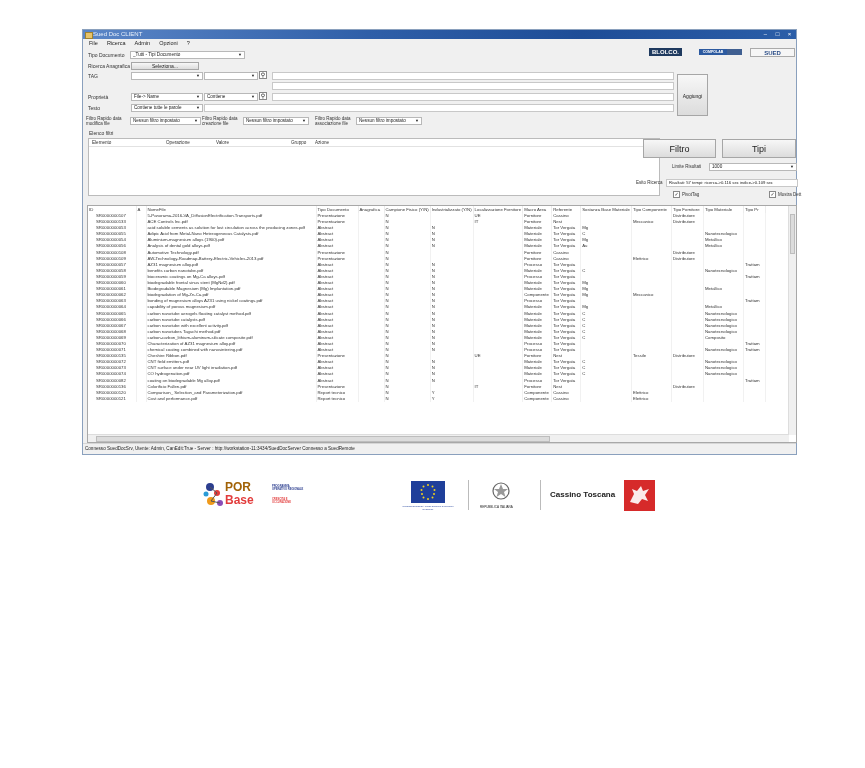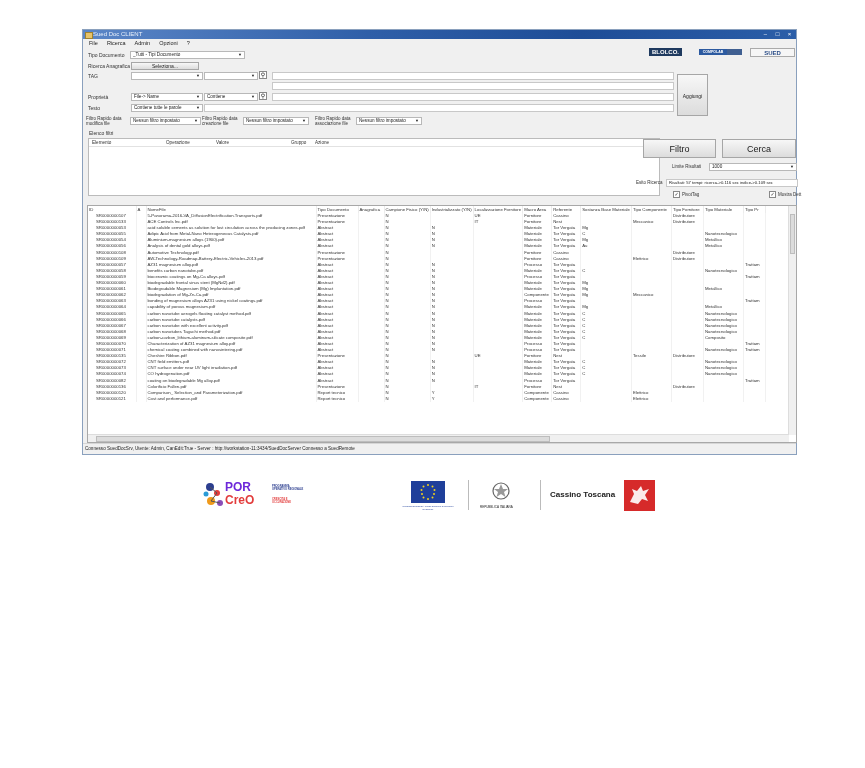--- a/index.html
+++ b/index.html
@@ -124,21 +124,21 @@
     <div class="hdr">
       <span style="left:3px;">Elemento</span>
       <span style="left:77px;">Operazione</span>
       <span style="left:127px;">Valore</span>
       <span style="left:202px;">Gruppo</span>
       <span style="left:226px;">Azione</span>
     </div>
   </div>
 
   <div class="btn" style="left:560px;top:109px;width:73px;height:19px;line-height:18px;font-size:9px;">Filtro</div>
-  <div class="btn" style="left:639px;top:109px;width:74px;height:19px;line-height:18px;font-size:9px;">Cerca</div>
+  <div class="btn" style="left:639px;top:109px;width:74px;height:19px;line-height:18px;font-size:9px;">Tipi</div>
   <span class="lbl" style="left:589px;top:134px;font-size:4.5px;">Limite Risultati</span>
   <div class="combo" style="left:626px;top:133px;width:84px;">
     <span>1000</span>
     <span class="arr">▼</span>
   </div>
   <span class="lbl" style="left:553px;top:150px;font-size:4.5px;">Esito Ricerca</span>
   <div class="textbox" style="left:583px;top:149px;width:128px;font-size:4.2px;line-height:6px;padding-left:2px;white-space:nowrap;overflow:hidden;">Risultati: 57 tempi: ricerca-&gt;0.116 sec indice-&gt;0.109 sec</div>
   <span class="lbl" style="left:590px;top:161px;font-size:4.5px;">
     <span class="chk">✓</span><span>PivotTag</span>
   </span>
@@ -729,22 +729,22 @@
   <svg width="100" height="32" viewBox="0 0 100 32" style="position:absolute;left:2px;top:3px;">
     <circle cx="8" cy="8" r="4" fill="#2c3e8f"></circle>
       <circle cx="15" cy="14" r="3" fill="#e23c3c"></circle>
       <circle cx="9" cy="22" r="4" fill="#f09a1a"></circle>
       <circle cx="18" cy="24" r="3" fill="#8a4db8"></circle>
       <circle cx="4" cy="15" r="2.5" fill="#2b9bd6"></circle>
     <line x1="8" y1="8" x2="15" y2="14" stroke="#555" stroke-width="1"></line>
       <line x1="15" y1="14" x2="9" y2="22" stroke="#555" stroke-width="1"></line>
       <line x1="9" y1="22" x2="18" y2="24" stroke="#555" stroke-width="1"></line>
   </svg>
-  <span style="position:absolute;left:25px;top:4px;font-weight:bold;font-size:12px;color:#6d28d9;">POR</span>
-  <span style="position:absolute;left:25px;top:17px;font-weight:bold;font-size:12px;color:#e23c3c;">CreO</span>
+  <span style="position:absolute;left:25px;top:4px;font-weight:bold;font-size:12px;color:#a16207;">POR</span>
+  <span style="position:absolute;left:25px;top:17px;font-weight:bold;font-size:12px;color:#e23c3c;">Base</span>
   <span style="position:absolute;left:72px;top:9px;font-size:2.6px;color:#2c3e8f;width:32px;white-space:normal;line-height:3px;font-weight:bold;">PROGRAMMA OPERATIVO REGIONALE</span>
   <span style="position:absolute;left:72px;top:22px;font-size:2.6px;color:#e23c3c;width:32px;white-space:normal;line-height:3px;font-weight:bold;">CRESCITA E OCCUPAZIONE</span>
 
   <div style="position:absolute;left:211px;top:5px;width:34px;height:22px;background:#1f3f9a;">
     <svg width="34" height="22" viewBox="0 0 34 22">
         <g fill="#f3d21a">
           <circle cx="17" cy="4" r="1"></circle>
           <circle cx="21.5" cy="5.5" r="1"></circle>
           <circle cx="23.5" cy="9" r="1"></circle>
           <circle cx="23" cy="13" r="1"></circle>

